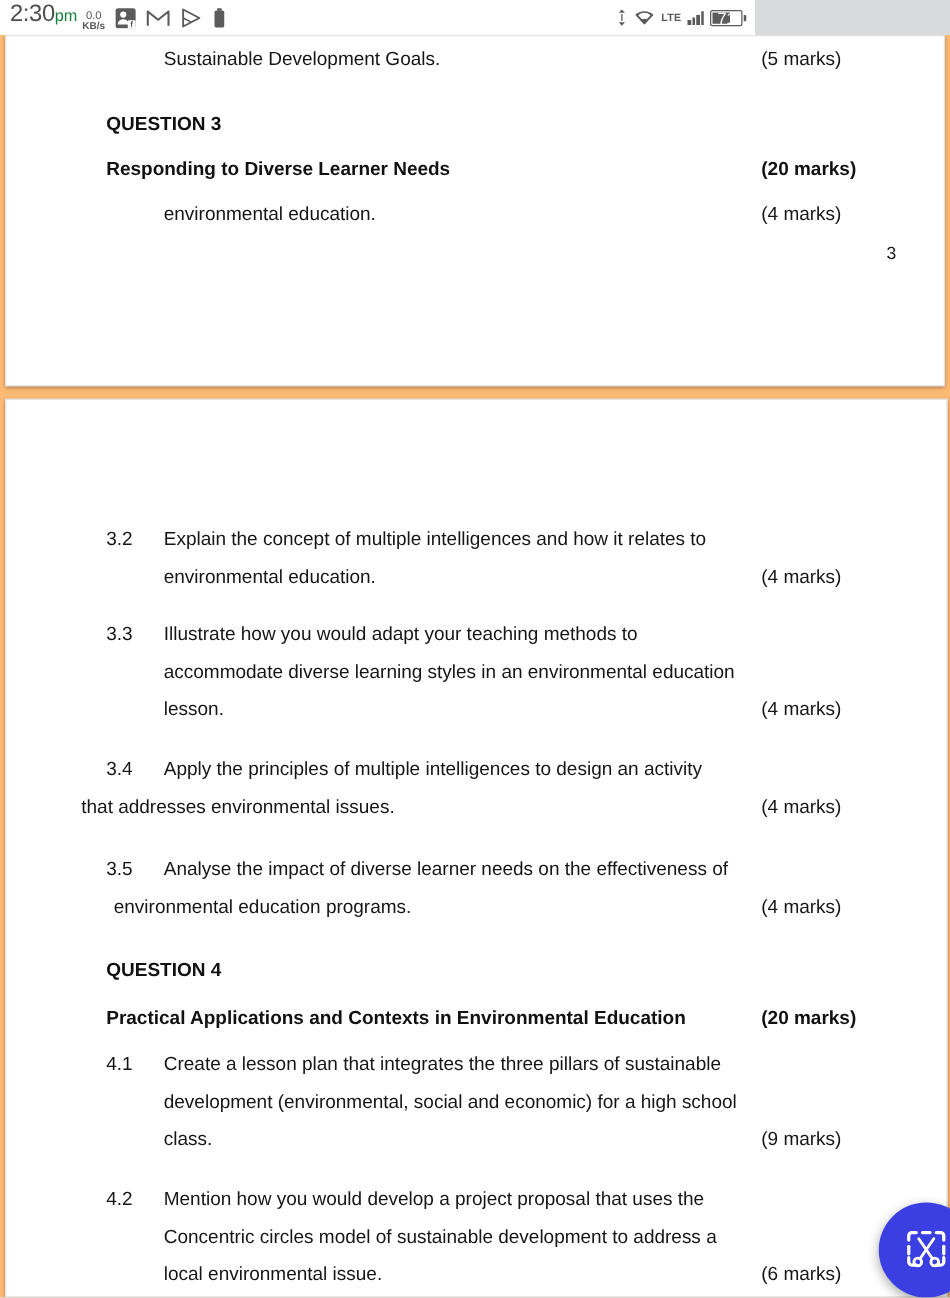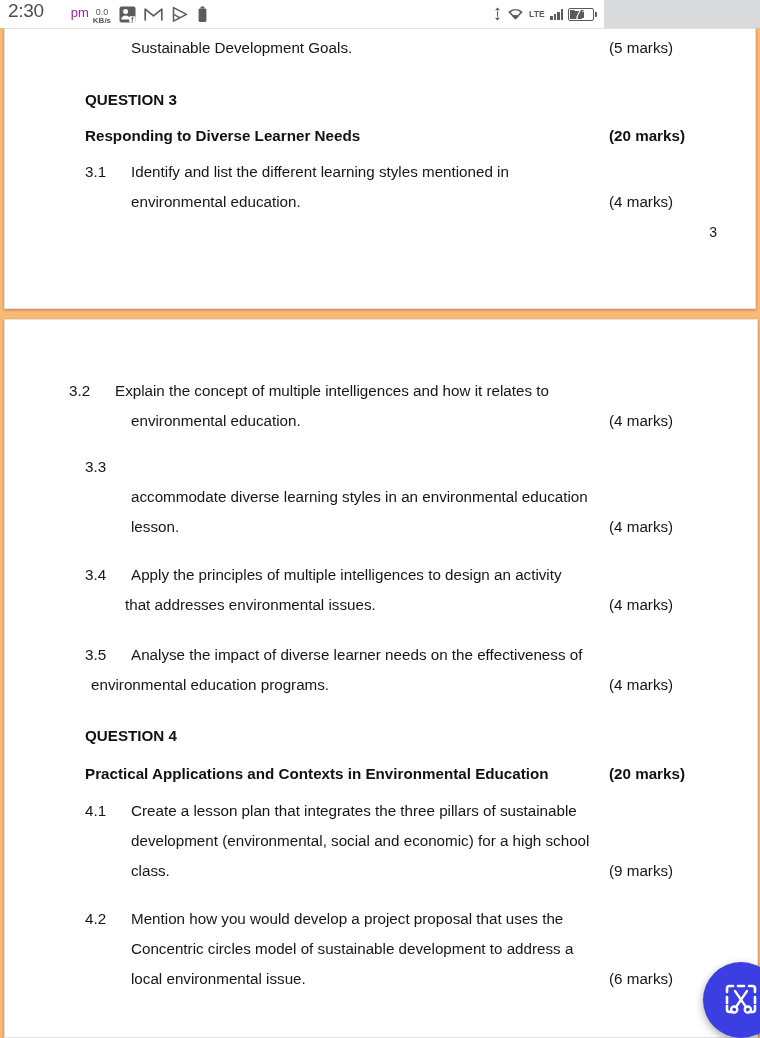--- a/index.html
+++ b/index.html
@@ -25,24 +25,23 @@
   }
   .sb-left { display: flex; align-items: baseline; }
   .sb-clock {
     font-size: 19px;
     color: #4d4d4d;
     letter-spacing: -0.3px;
     line-height: 1;
   }
   .sb-ampm {
     font-size: 13px;
-    color: #a21caf;
-    margin-left: 15px;
+    color: #15803d;
+    margin-left: 0;
     line-height: 1;
-    padding-left: 12px;
   }
   .sb-net {
     margin-left: 4px;
     display: flex;
     flex-direction: column;
     align-items: center;
     line-height: 1;
     position: relative;
     top: -2px;
   }
@@ -265,70 +264,67 @@
 
         <div style="height:6px;"></div>
 
         <div class="heading">
           <span>Responding to Diverse Learner Needs</span>
           <span class="marks-b">(20 marks)</span>
         </div>
 
         <div style="height:6px;"></div>
 
-        <div class="row" style="padding-left:80px;">
-          <span class="num">3.1</span>
-          <span class="txt">Identify and list the different learning styles mentioned in</span>
-        </div>
         <div class="row" style="padding-left:126px;">
           <span class="txt">environmental education.</span>
           <span class="marks">(4 marks)</span>
         </div>
 
         <div class="row" style="height:30px;">
           <span class="pagenum">3</span>
         </div>
 
       </div>
     </div>
 
     <div class="page-gap"></div>
 
     <div class="page page-2">
       <div class="doc-body" style="padding-top:56px;">
 
-        <div class="row" style="padding-left:64px;">
+        <div class="row" style="padding-left:80px;margin-top:41px;">
           <span class="num">3.2</span>
           <span class="txt">Explain the concept of multiple intelligences and how it relates to</span>
         </div>
         <div class="row" style="padding-left:126px;">
           <span class="txt">environmental education.</span>
           <span class="marks">(4 marks)</span>
         </div>
 
         <div style="height:16px;"></div>
 
         <div class="row" style="padding-left:80px;">
           <span class="num">3.3</span>
+          <span class="txt">Illustrate how you would adapt your teaching methods to</span>
         </div>
         <div class="row" style="padding-left:126px;">
           <span class="txt">accommodate diverse learning styles in an environmental education</span>
         </div>
         <div class="row" style="padding-left:126px;">
           <span class="txt">lesson.</span>
           <span class="marks">(4 marks)</span>
         </div>
 
         <div style="height:18px;"></div>
 
         <div class="row" style="padding-left:80px;">
           <span class="num">3.4</span>
           <span class="txt">Apply the principles of multiple intelligences to design an activity</span>
         </div>
-        <div class="row" style="padding-left:120px;">
+        <div class="row" style="padding-left:60px;">
           <span class="txt">that addresses environmental issues.</span>
           <span class="marks">(4 marks)</span>
         </div>
 
         <div style="height:20px;"></div>
 
         <div class="row" style="padding-left:80px;">
           <span class="num">3.5</span>
           <span class="txt">Analyse the impact of diverse learner needs on the effectiveness of</span>
         </div>

